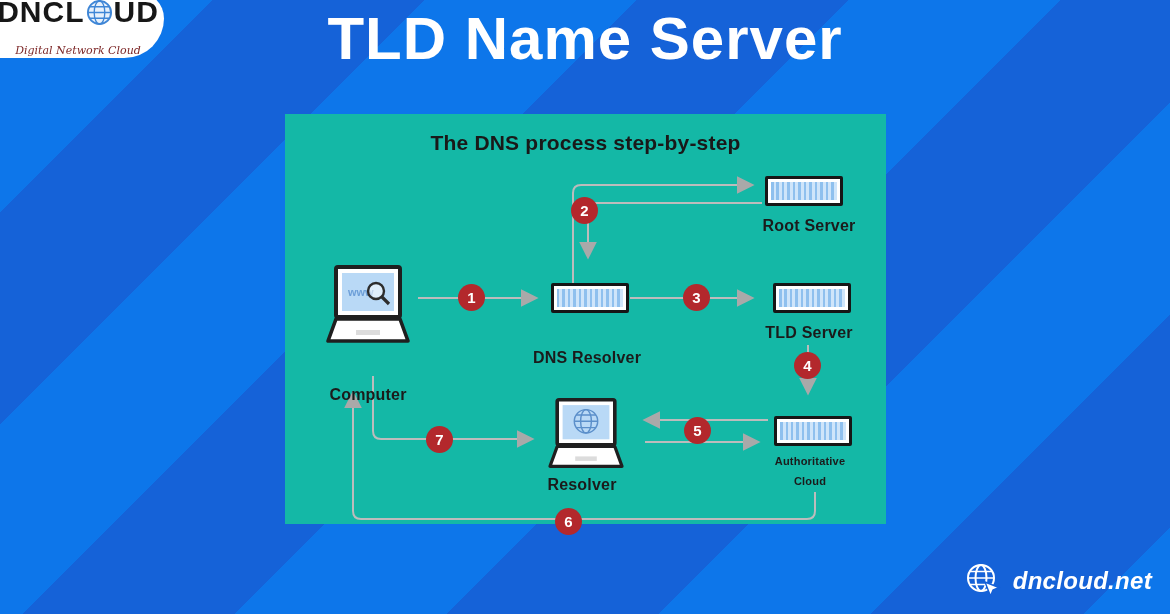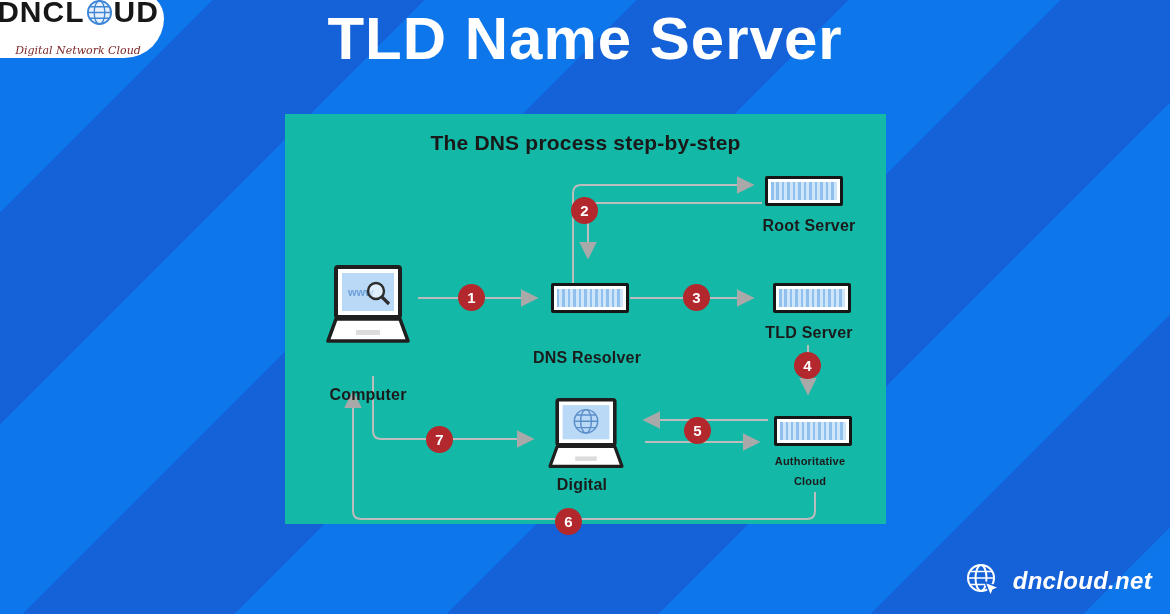--- a/index.html
+++ b/index.html
@@ -143,21 +143,21 @@
     <rect x="18" y="3" width="64" height="50" rx="2" fill="#ffffff" stroke="#1f1f1f" stroke-width="4"></rect>
     <rect x="24" y="9" width="52" height="38" fill="#b9d9f6"></rect>
     <g stroke="#5b8fca" stroke-width="1.6" fill="none">
       <circle cx="50" cy="27" r="13"></circle>
       <ellipse cx="50" cy="27" rx="6" ry="13"></ellipse>
       <path d="M37,27 H63 M39,20 H61 M39,34 H61"></path>
     </g>
     <polygon points="10,77 90,77 82,55 18,55" fill="#ffffff" stroke="#1f1f1f" stroke-width="3.6" stroke-linejoin="round"></polygon>
     <rect x="38" y="66" width="24" height="5" fill="#dcdcdc"></rect>
   </svg>
-  <div class="nlabel" style="left:297px;top:362px;">Digital</div>
+  <div class="nlabel" style="left:297px;top:362px;">Resolver</div>
 
   <div class="badge" style="left:173px;top:170px;">1</div>
   <div class="badge" style="left:286px;top:83px;">2</div>
   <div class="badge" style="left:398px;top:170px;">3</div>
   <div class="badge" style="left:509px;top:238px;">4</div>
   <div class="badge" style="left:399px;top:303px;">5</div>
   <div class="badge" style="left:270px;top:394px;">6</div>
   <div class="badge" style="left:141px;top:312px;">7</div>
 </div>
 

